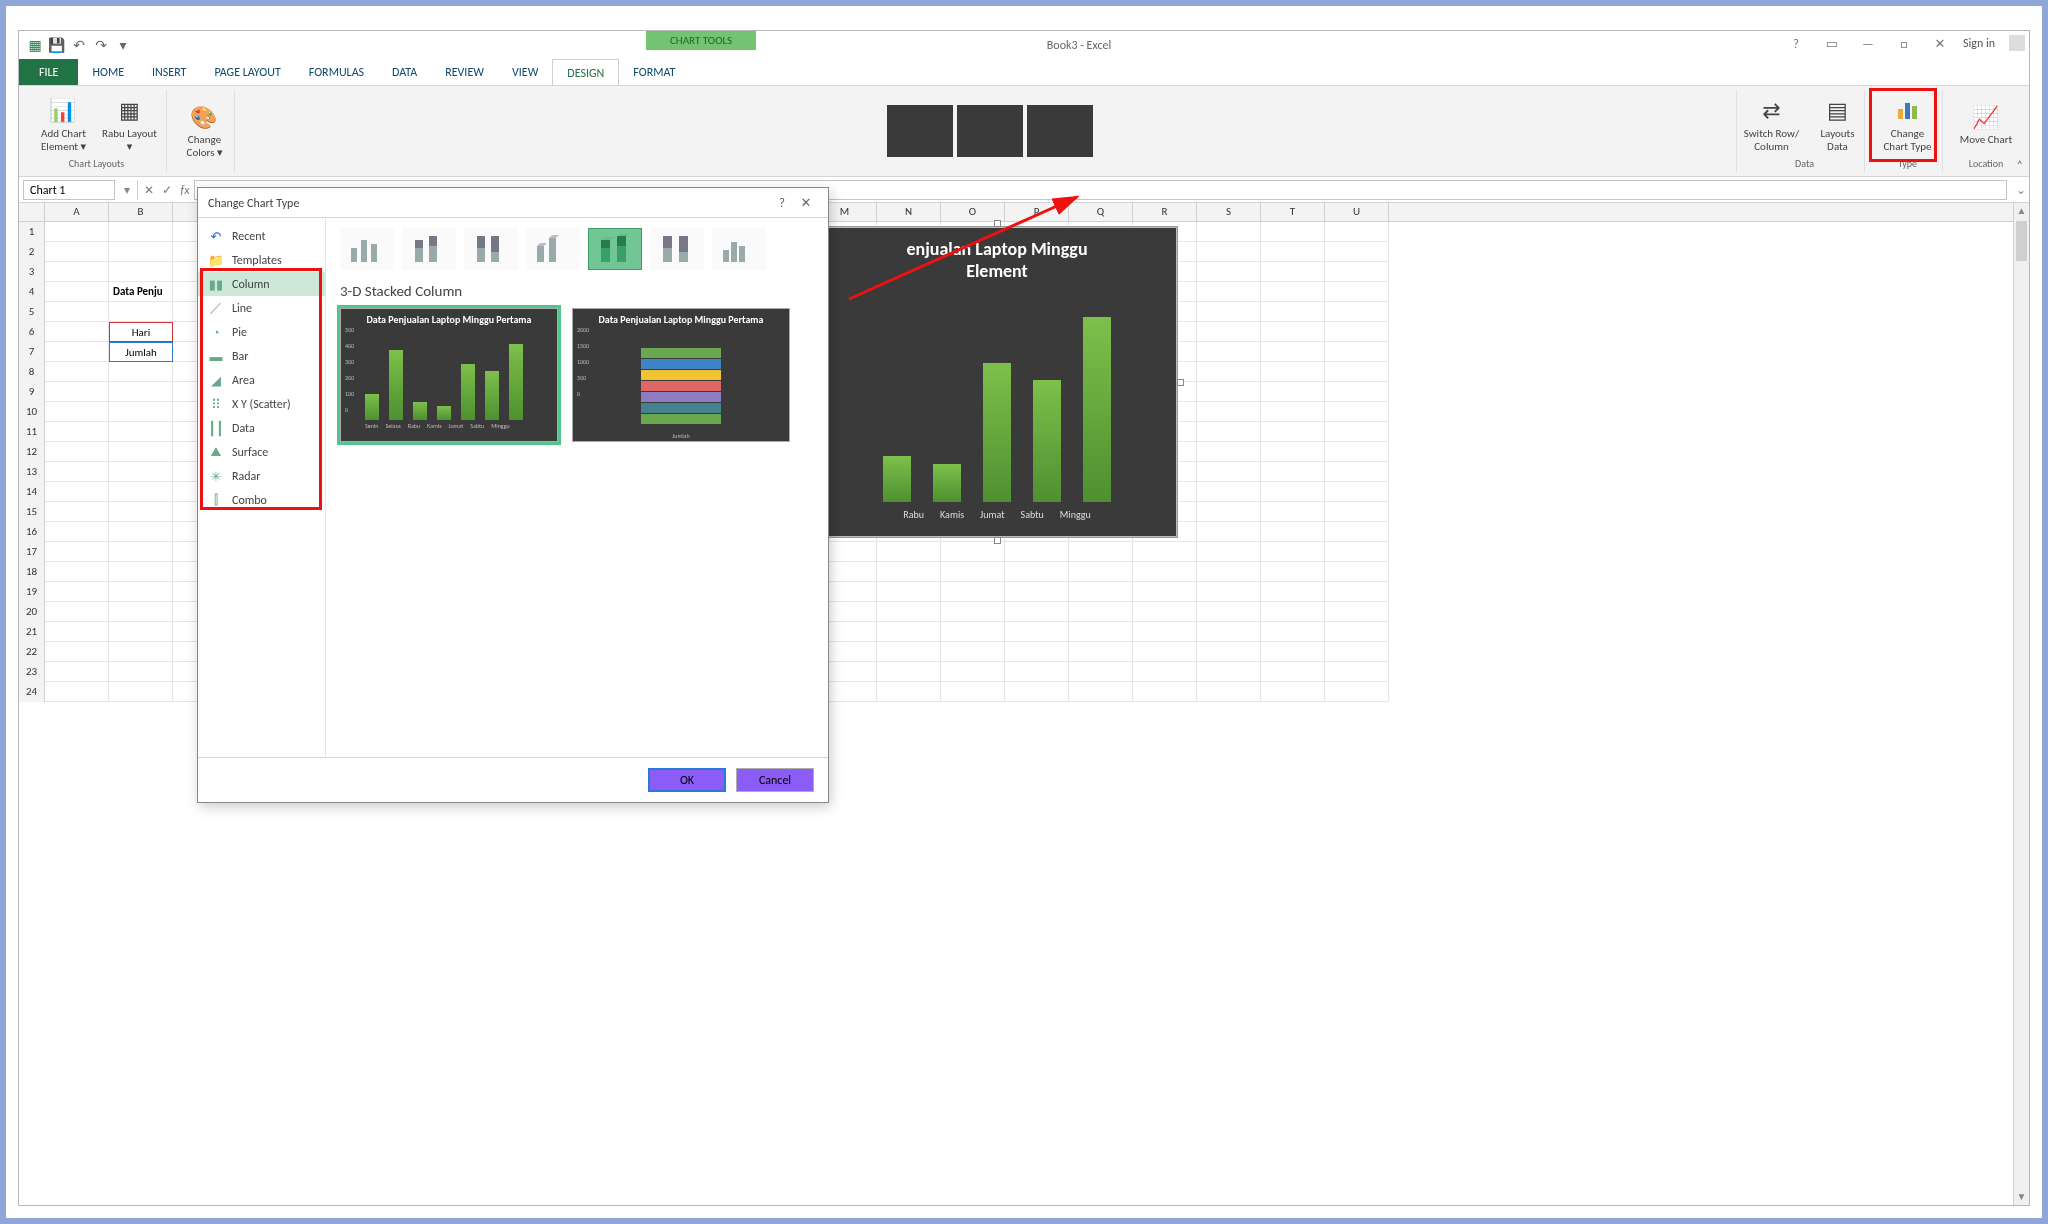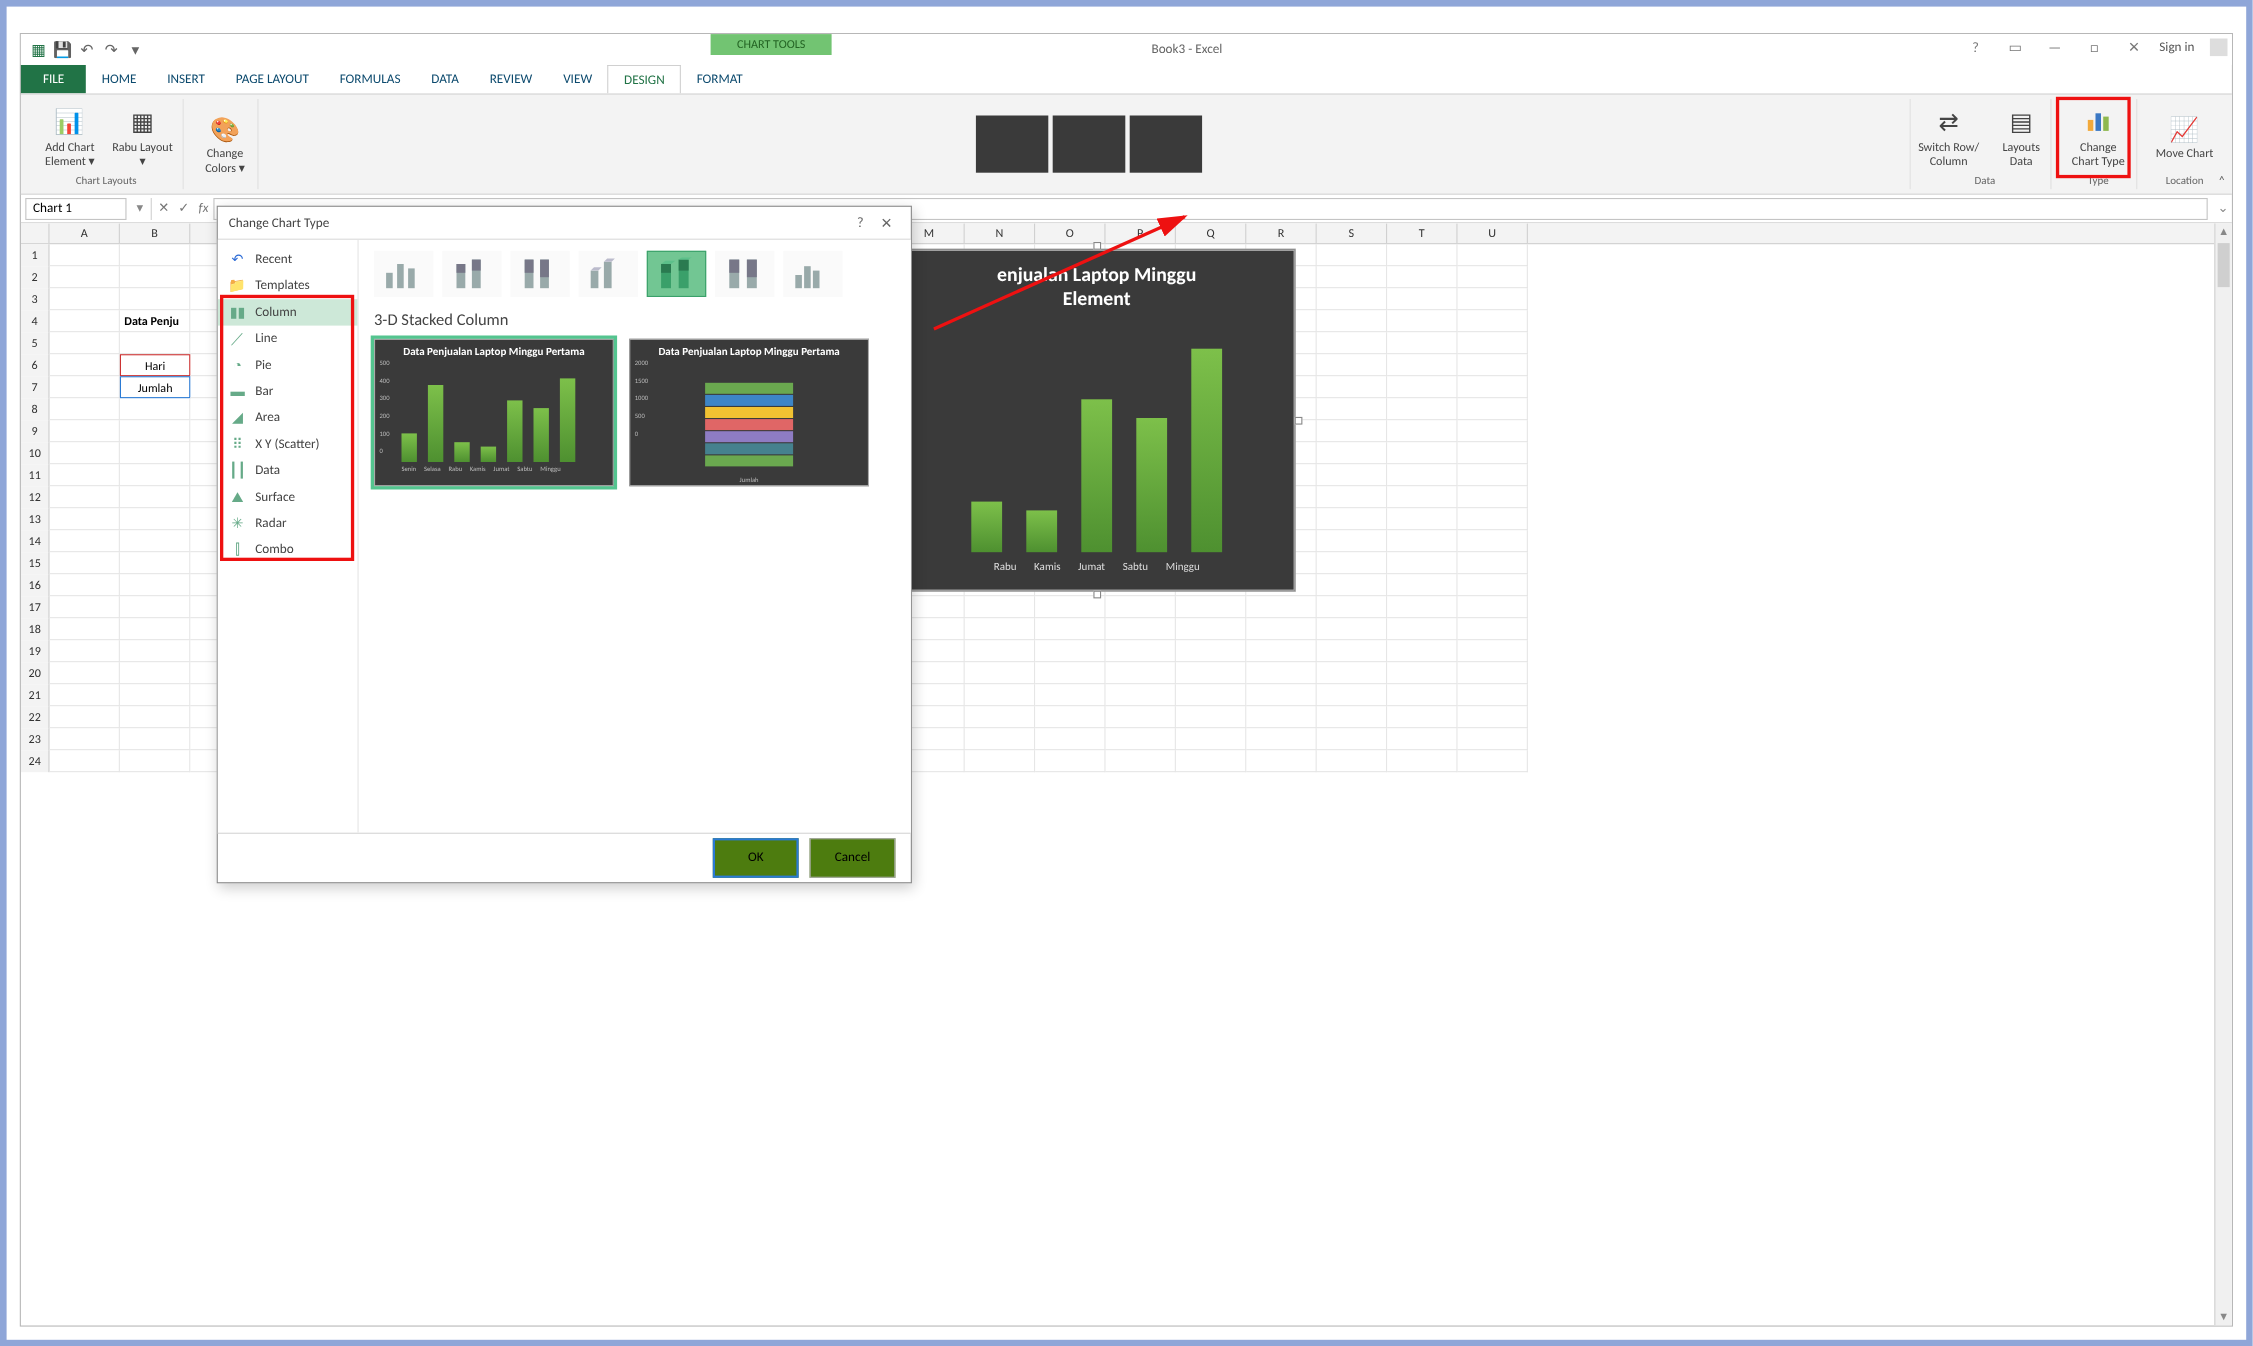--- a/index.html
+++ b/index.html
@@ -111,21 +111,21 @@
 .pv-title { color:#fff; text-align:center; font-size:10px; font-weight:600; padding:4px 2px; }
 .pv-plot { position:relative; height:88px; margin: 2px 8px 0 24px; display:flex; align-items:flex-end; gap:10px; justify-content:flex-start;}
 .pv-bar { width: 14px; background: linear-gradient(#7dc04a,#4e9030);}
 .pv-yaxis { position:absolute; left:4px; top:18px; color:#bbb; font-size:6px; line-height:1; }
 .pv-yaxis div { margin-bottom:10px;}
 .pv-xaxis { display:flex; gap:7px; color:#bbb; font-size:6px; padding-left:24px; padding-top:2px;}
 .pv-stack { width:80px; margin: 6px auto; }
 .stack-layer{ height:10px; margin-bottom:1px;}
 
 .dlg-footer { height:44px; display:flex; align-items:center; justify-content:flex-end; gap:10px; padding: 0 14px; }
-.dlg-btn { min-width:78px; height:36px; border:1px solid #adadad; background:#4d7c0f; font-size:12px; cursor:pointer; }
+.dlg-btn { min-width:78px; height:24px; border:1px solid #adadad; background:#8b5cf6; font-size:12px; cursor:pointer; }
 .dlg-btn.primary { border:2px solid #2a7ad4; }
 
 
 .arrow-svg { position:absolute; pointer-events:none; z-index: 60; }
 
 </style>
 </head>
 <body>
 
 <div class="outer-border">

